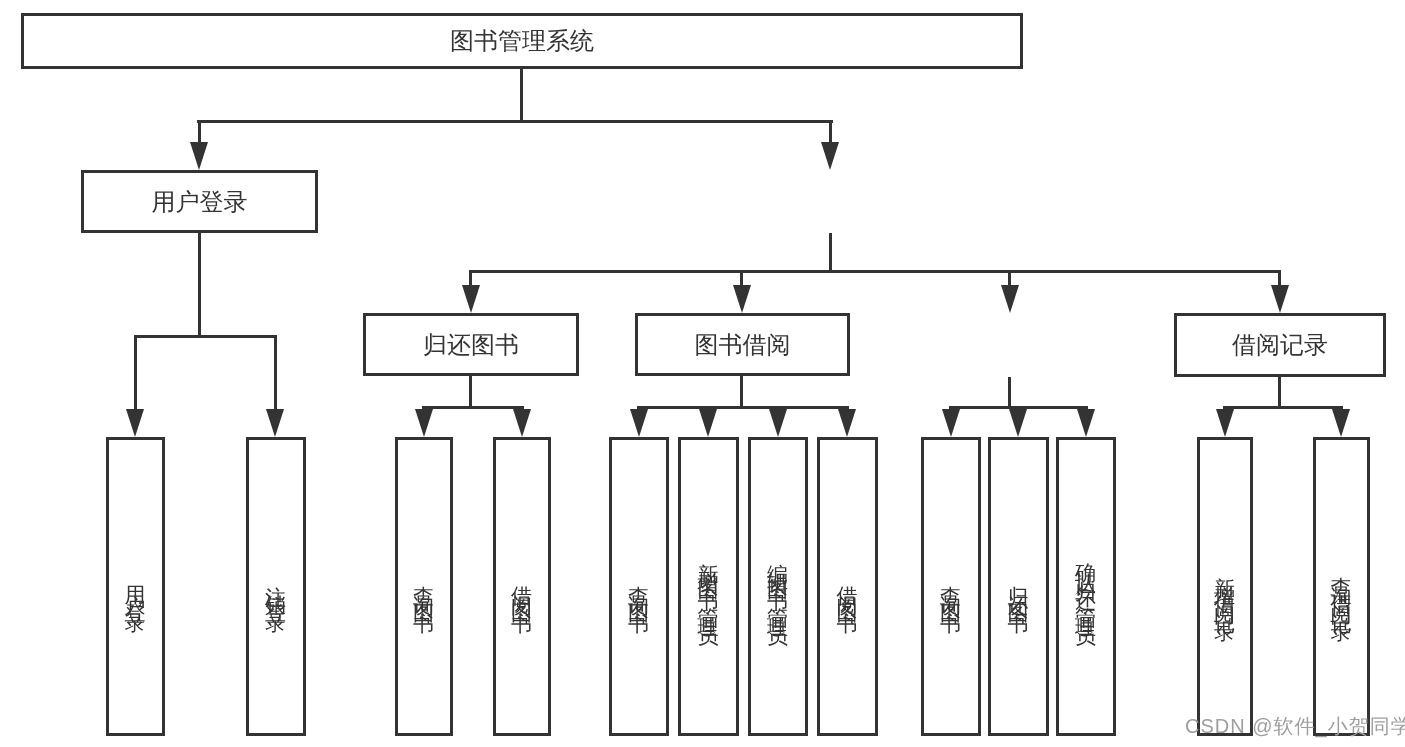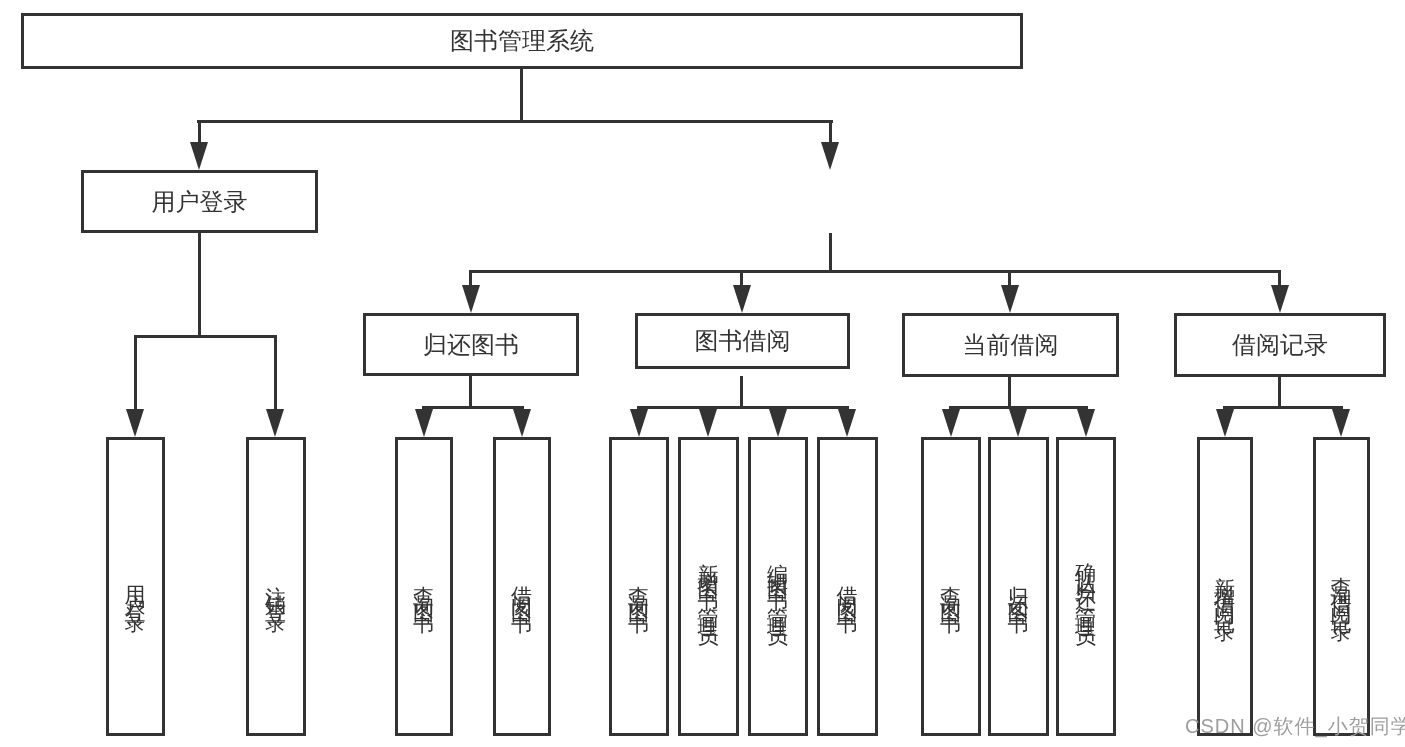--- a/index.html
+++ b/index.html
@@ -65,25 +65,22 @@
   <div class="vline" style="left:1008px;top:270px;height:20px"></div>
   <div class="vline" style="left:1278px;top:270px;height:20px"></div>
   <div class="arrow" style="left:462px;top:285px"></div>
   <div class="arrow" style="left:733px;top:285px"></div>
   <div class="arrow" style="left:1001px;top:285px"></div>
   <div class="arrow" style="left:1271px;top:285px"></div>
 
   <div class="box" style="left:363px;top:313px;width:216px;height:63px">
     <span>归还图书</span>
   </div>
-  <div class="box" style="left:635px;top:313px;width:215px;height:56px">
+  <div class="box" style="left:635px;top:313px;width:215px;height:63px">
     <span>图书借阅</span>
-  </div>
-  <div class="box" style="left:902px;top:313px;width:217px;height:64px">
-    <span>当前借阅</span>
   </div>
   <div class="box" style="left:1174px;top:313px;width:212px;height:64px">
     <span>借阅记录</span>
   </div>
 
   <div class="vline" style="left:469px;top:376px;height:33px"></div>
   <div class="hline" style="left:422px;top:406px;width:102px"></div>
   <div class="arrow" style="left:415px;top:409px"></div>
   <div class="arrow" style="left:513px;top:409px"></div>
 

